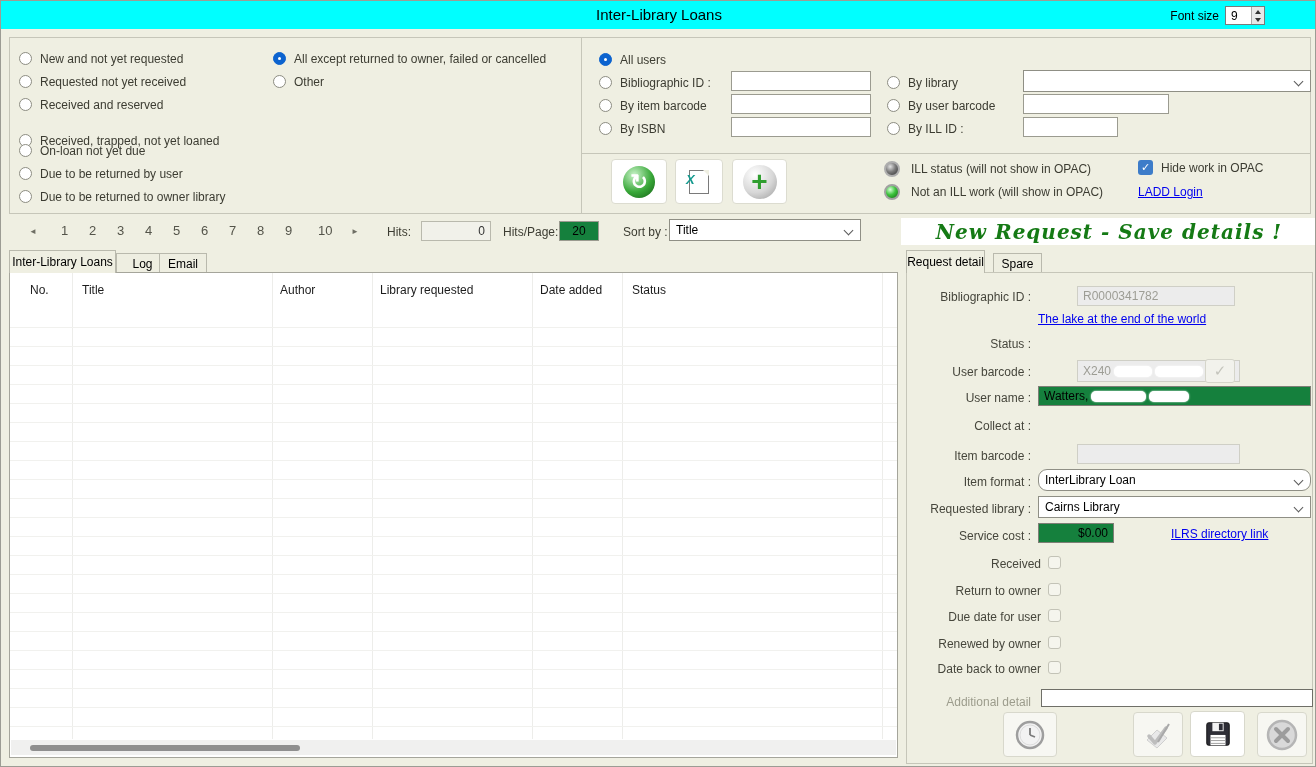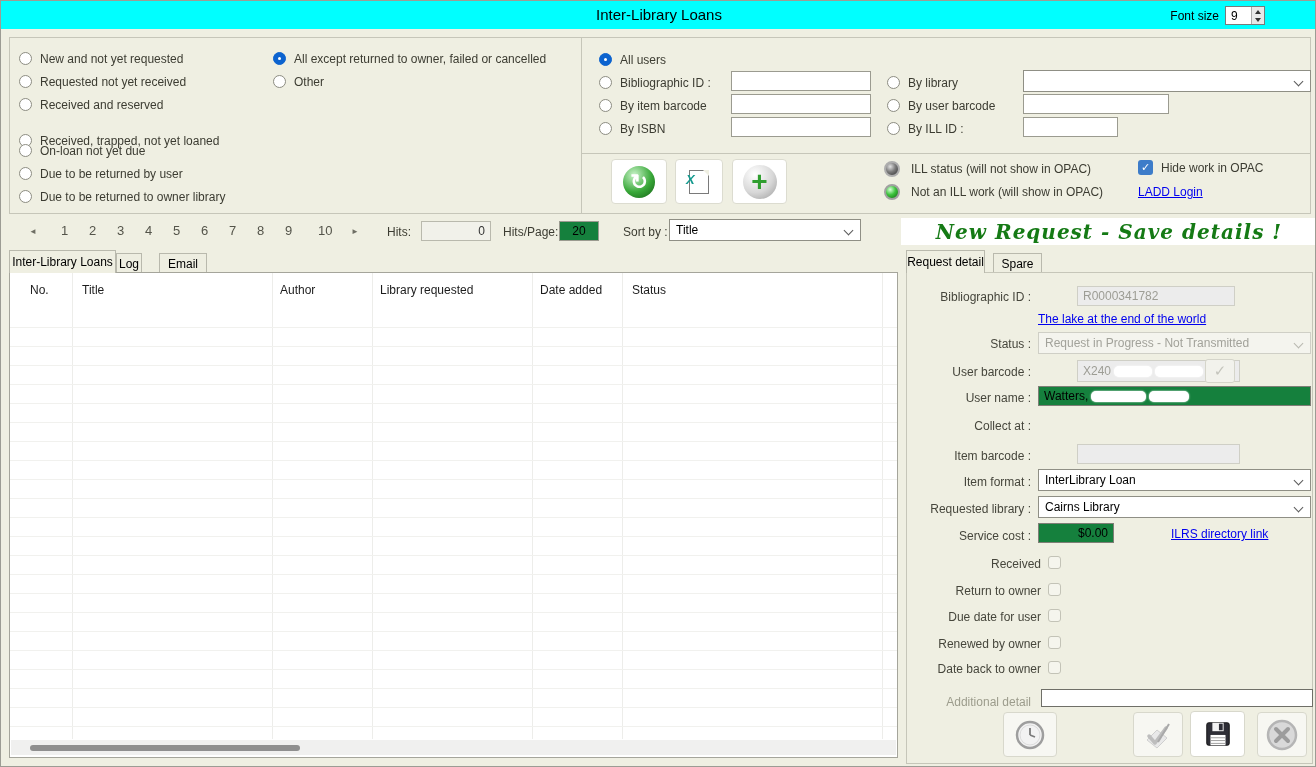--- a/index.html
+++ b/index.html
@@ -236,21 +236,21 @@
       <i class="chev"></i>
     </div>
 
   <div class="banner">
       <span>New Request - Save details !</span>
     </div>
 
   <div class="tab active" style="left:8px; top:249px; width:107px; height:23px;">
       <span>Inter-Library Loans</span>
     </div>
-  <div class="tab" style="left:115px; top:252px; width:26px; height:20px;">
+  <div class="tab" style="left:115px; top:252px; width:53px; height:20px;">
       <span>Log</span>
     </div>
   <div class="tab" style="left:158px; top:252px; width:48px; height:20px;">
       <span>Email</span>
     </div>
 
   <div class="table">
     <span class="th" style="left:20px;">No.</span>
     <span class="th" style="left:72px;">Title</span>
     <span class="th" style="left:270px;">Author</span>
@@ -278,24 +278,20 @@
 
   <div class="gbox" style="left:905px; top:271px; width:407px; height:492px;"></div>
 
   <span class="flabel" style="top:289px;">Bibliographic ID :</span>
   <div class="box dis" style="left:1037px; top:285px; width:158px; height:20px;">
       <span>R0000341782</span>
     </div>
   <span class="link" style="left:1037px; top:311px;">The lake at the end of the world</span>
 
   <span class="flabel" style="top:336px;">Status :</span>
-  <div class="combo dis" style="left:1037px; top:331px; width:273px;">
-      <span class="cval">Request in Progress - Not Transmitted</span>
-      <i class="chev"></i>
-    </div>
 
   <span class="flabel" style="top:364px;">User barcode :</span>
   <div class="box dis" style="left:1037px; top:359px; width:163px; height:22px;">
       <span>X240</span>
       <span class="patch" style="width:38px;"></span>
       <span class="patch" style="width:48px;"></span>
     </div>
   <div class="mini-btn" style="left:1204px; top:358px; width:30px; height:24px;">
       <span>✓</span>
     </div>
@@ -306,21 +302,21 @@
       <span class="patch" style="width:55px; background:#fff;"></span>
       <span class="patch" style="width:40px;"></span>
     </div>
 
   <span class="flabel" style="top:418px;">Collect at :</span>
 
   <span class="flabel" style="top:448px;">Item barcode :</span>
   <div class="box dis" style="left:1037px; top:443px; width:163px; height:20px;"></div>
 
   <span class="flabel" style="top:474px;">Item format :</span>
-  <div class="combo" style="left:1037px; top:468px; width:273px;">
+  <div class="combo" style="left:1037px; top:468px; width:273px;border-radius:9px;">
       <span class="cval">InterLibrary Loan</span>
       <i class="chev"></i>
     </div>
 
   <span class="flabel" style="top:501px;">Requested library :</span>
   <div class="combo" style="left:1037px; top:495px; width:273px;">
       <span class="cval">Cairns Library</span>
       <i class="chev"></i>
     </div>
 

